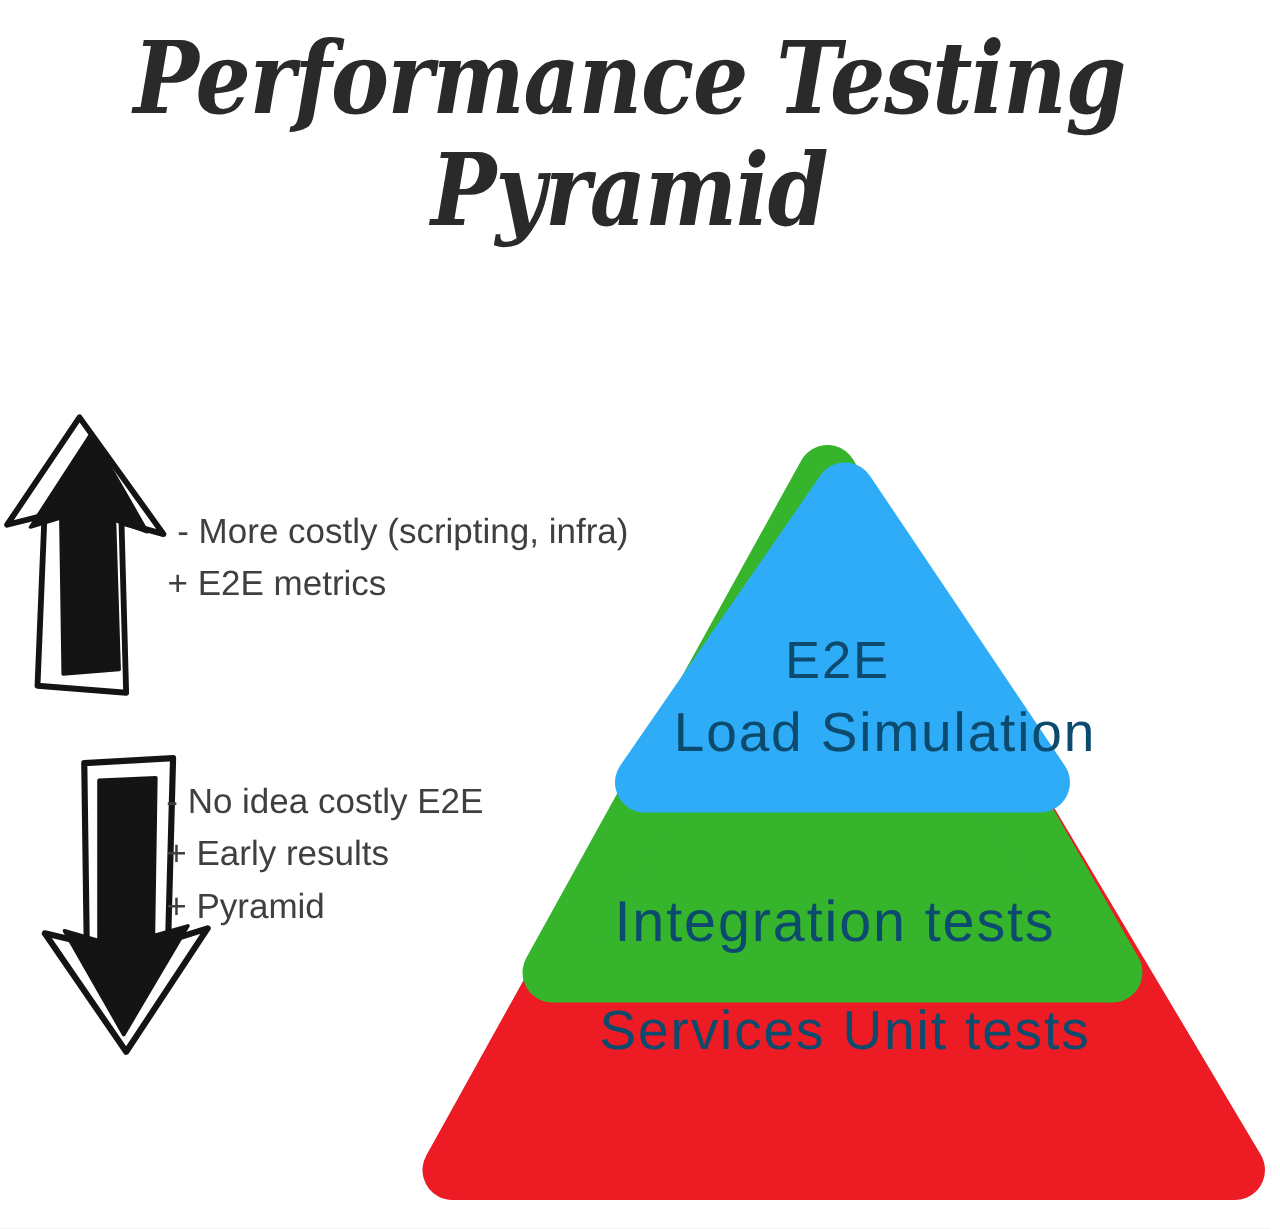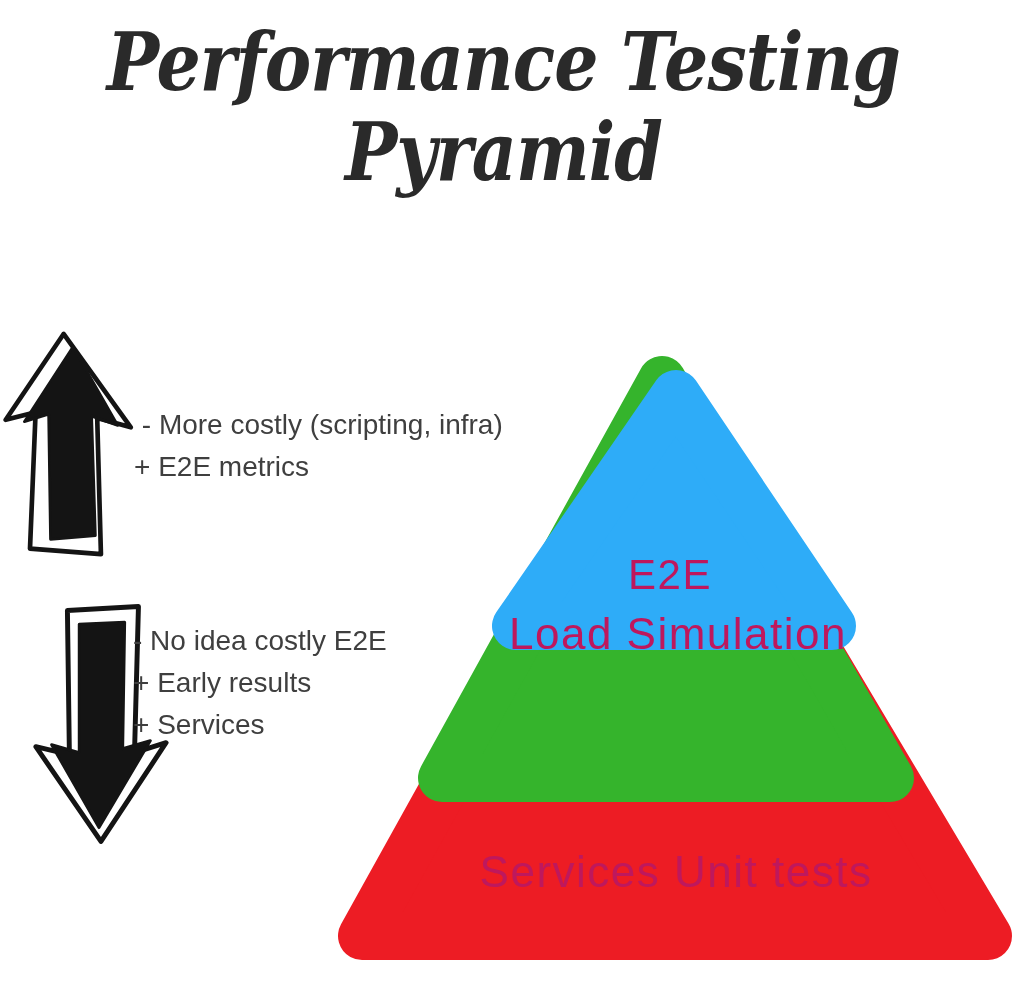--- a/index.html
+++ b/index.html
@@ -22,24 +22,24 @@
   .arrow{position:absolute;}
   .arrow-up{left:2px;top:326px;width:140px;height:238px;}
   .arrow-down{left:24px;top:596px;width:148px;height:252px;}
   .arrow-outline{fill:#ffffff;stroke:#141414;stroke-width:5;stroke-linejoin:round;stroke-linecap:round;}
   .arrow-solid{fill:#141414;stroke:#141414;stroke-width:3;stroke-linejoin:round;}
   
   .pyramid-svg{position:absolute;left:0;top:0;width:1024px;height:983px;}
   .tier-path{stroke-width:48;stroke-linejoin:round;}
   .tier-label{
     position:absolute;transform:translateX(-50%);white-space:nowrap;
-    color:#be185d;letter-spacing:1.5px;font-family:"Liberation Sans", sans-serif;margin-top:47px;
+    color:#0c4a6e;letter-spacing:1.5px;font-family:"Liberation Sans", sans-serif;
   }
   .label-e2e{left:670px;top:504px;font-size:42px;}
-  .label-loadsim{left:678px;top:562px;font-size:44px;}
+  .label-loadsim{left:708px;top:562px;font-size:44px;}
   .label-integration{left:668px;top:710px;font-size:46px;}
   .label-services{left:676px;top:800px;font-size:44px;}
 </style>
 </head>
 <body>
 
 <div class="canvas">
 
   <div class="title">
     <div class="title-line">Performance Testing</div>
@@ -57,26 +57,27 @@
   </div>
 
   <svg class="arrow arrow-down" viewBox="0 0 150 250" aria-hidden="true">
     <path class="arrow-outline" d="M78 246 L144 146 L112 156 L116 8 L44 12 L46 158 L12 150 Z"></path>
     <path class="arrow-solid" d="M76 232 L128 144 L100 152 L102 24 L56 26 L56 156 L28 148 Z"></path>
   </svg>
 
   <div class="anno-list anno-down">
     <div class="anno-item">- No idea costly E2E</div>
     <div class="anno-item">+ Early results</div>
-    <div class="anno-item">+ Services</div>
+    <div class="anno-item">+ Pyramid</div>
   </div>
 
   <svg class="pyramid-svg" viewBox="0 0 1024 983" aria-hidden="true">
     <path class="tier-path" d="M664 392 L362 936 L988 936 Z" fill="#ED1C24" stroke="#ED1C24"></path>
     <path class="tier-path" d="M662 380 L442 778 L890 778 Z" fill="#35B42C" stroke="#35B42C"></path>
     <path class="tier-path" d="M676 394 L516 626 L832 626 Z" fill="#2EACF8" stroke="#2EACF8"></path>
   </svg>
 
   <div class="tier-label label-e2e">E2E</div>
   <div class="tier-label label-loadsim">Load Simulation</div>
+  <div class="tier-label label-integration">Integration tests</div>
   <div class="tier-label label-services">Services Unit tests</div>
 
 </div>
 
 </body></html>

